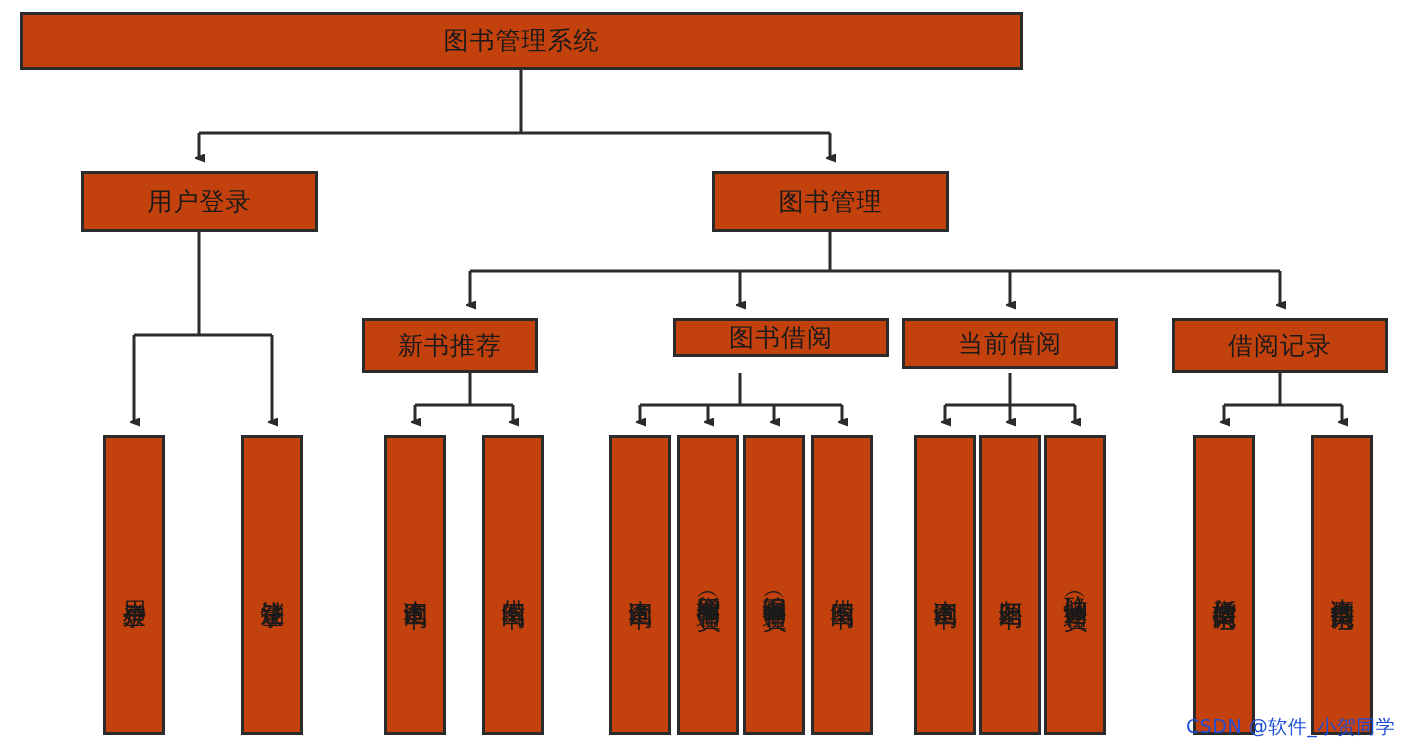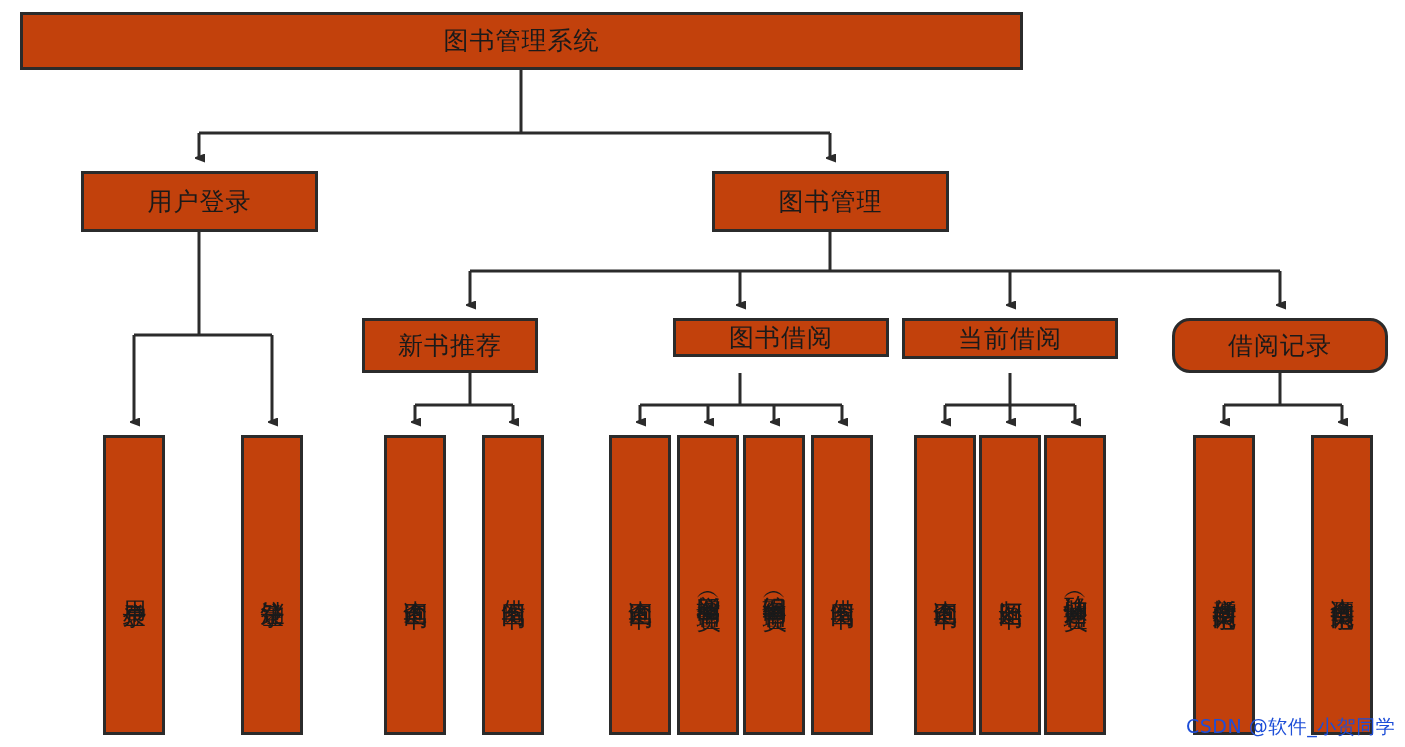--- a/index.html
+++ b/index.html
@@ -115,22 +115,22 @@
     </g>
   </svg>
 
   <div class="node h" style="left:20px; top:12px; width:1003px; height:58px;">图书管理系统</div>
 
   <div class="node h" style="left:81px; top:171px; width:237px; height:61px;">用户登录</div>
   <div class="node h" style="left:712px; top:171px; width:237px; height:61px;">图书管理</div>
 
   <div class="node h" style="left:362px; top:318px; width:176px; height:55px;">新书推荐</div>
   <div class="node h" style="left:632px; top:318px; width:216px; height:39px;margin-left:41px;">图书借阅</div>
-  <div class="node h" style="left:902px; top:318px; width:216px; height:41px;">当前借阅</div>
-  <div class="node h" style="left:1172px; top:318px; width:216px; height:55px;border-radius:18px;">借阅记录</div>
+  <div class="node h" style="left:902px; top:318px; width:216px; height:51px;">当前借阅</div>
+  <div class="node h" style="left:1172px; top:318px; width:216px; height:55px;">借阅记录</div>
 
   <div class="node v" style="left:103px; top:435px; width:62px; height:300px;">用户登录</div>
   <div class="node v" style="left:241px; top:435px; width:62px; height:300px;">注销登录</div>
 
   <div class="node v" style="left:384px; top:435px; width:62px; height:300px;">查询图书</div>
   <div class="node v" style="left:482px; top:435px; width:62px; height:300px;">借阅图书</div>
 
   <div class="node v" style="left:609px; top:435px; width:62px; height:300px;">查询图书</div>
   <div class="node v" style="left:677px; top:435px; width:62px; height:300px;">新增图书（管理员）</div>
   <div class="node v" style="left:743px; top:435px; width:62px; height:300px;">编辑图书（管理员）</div>

